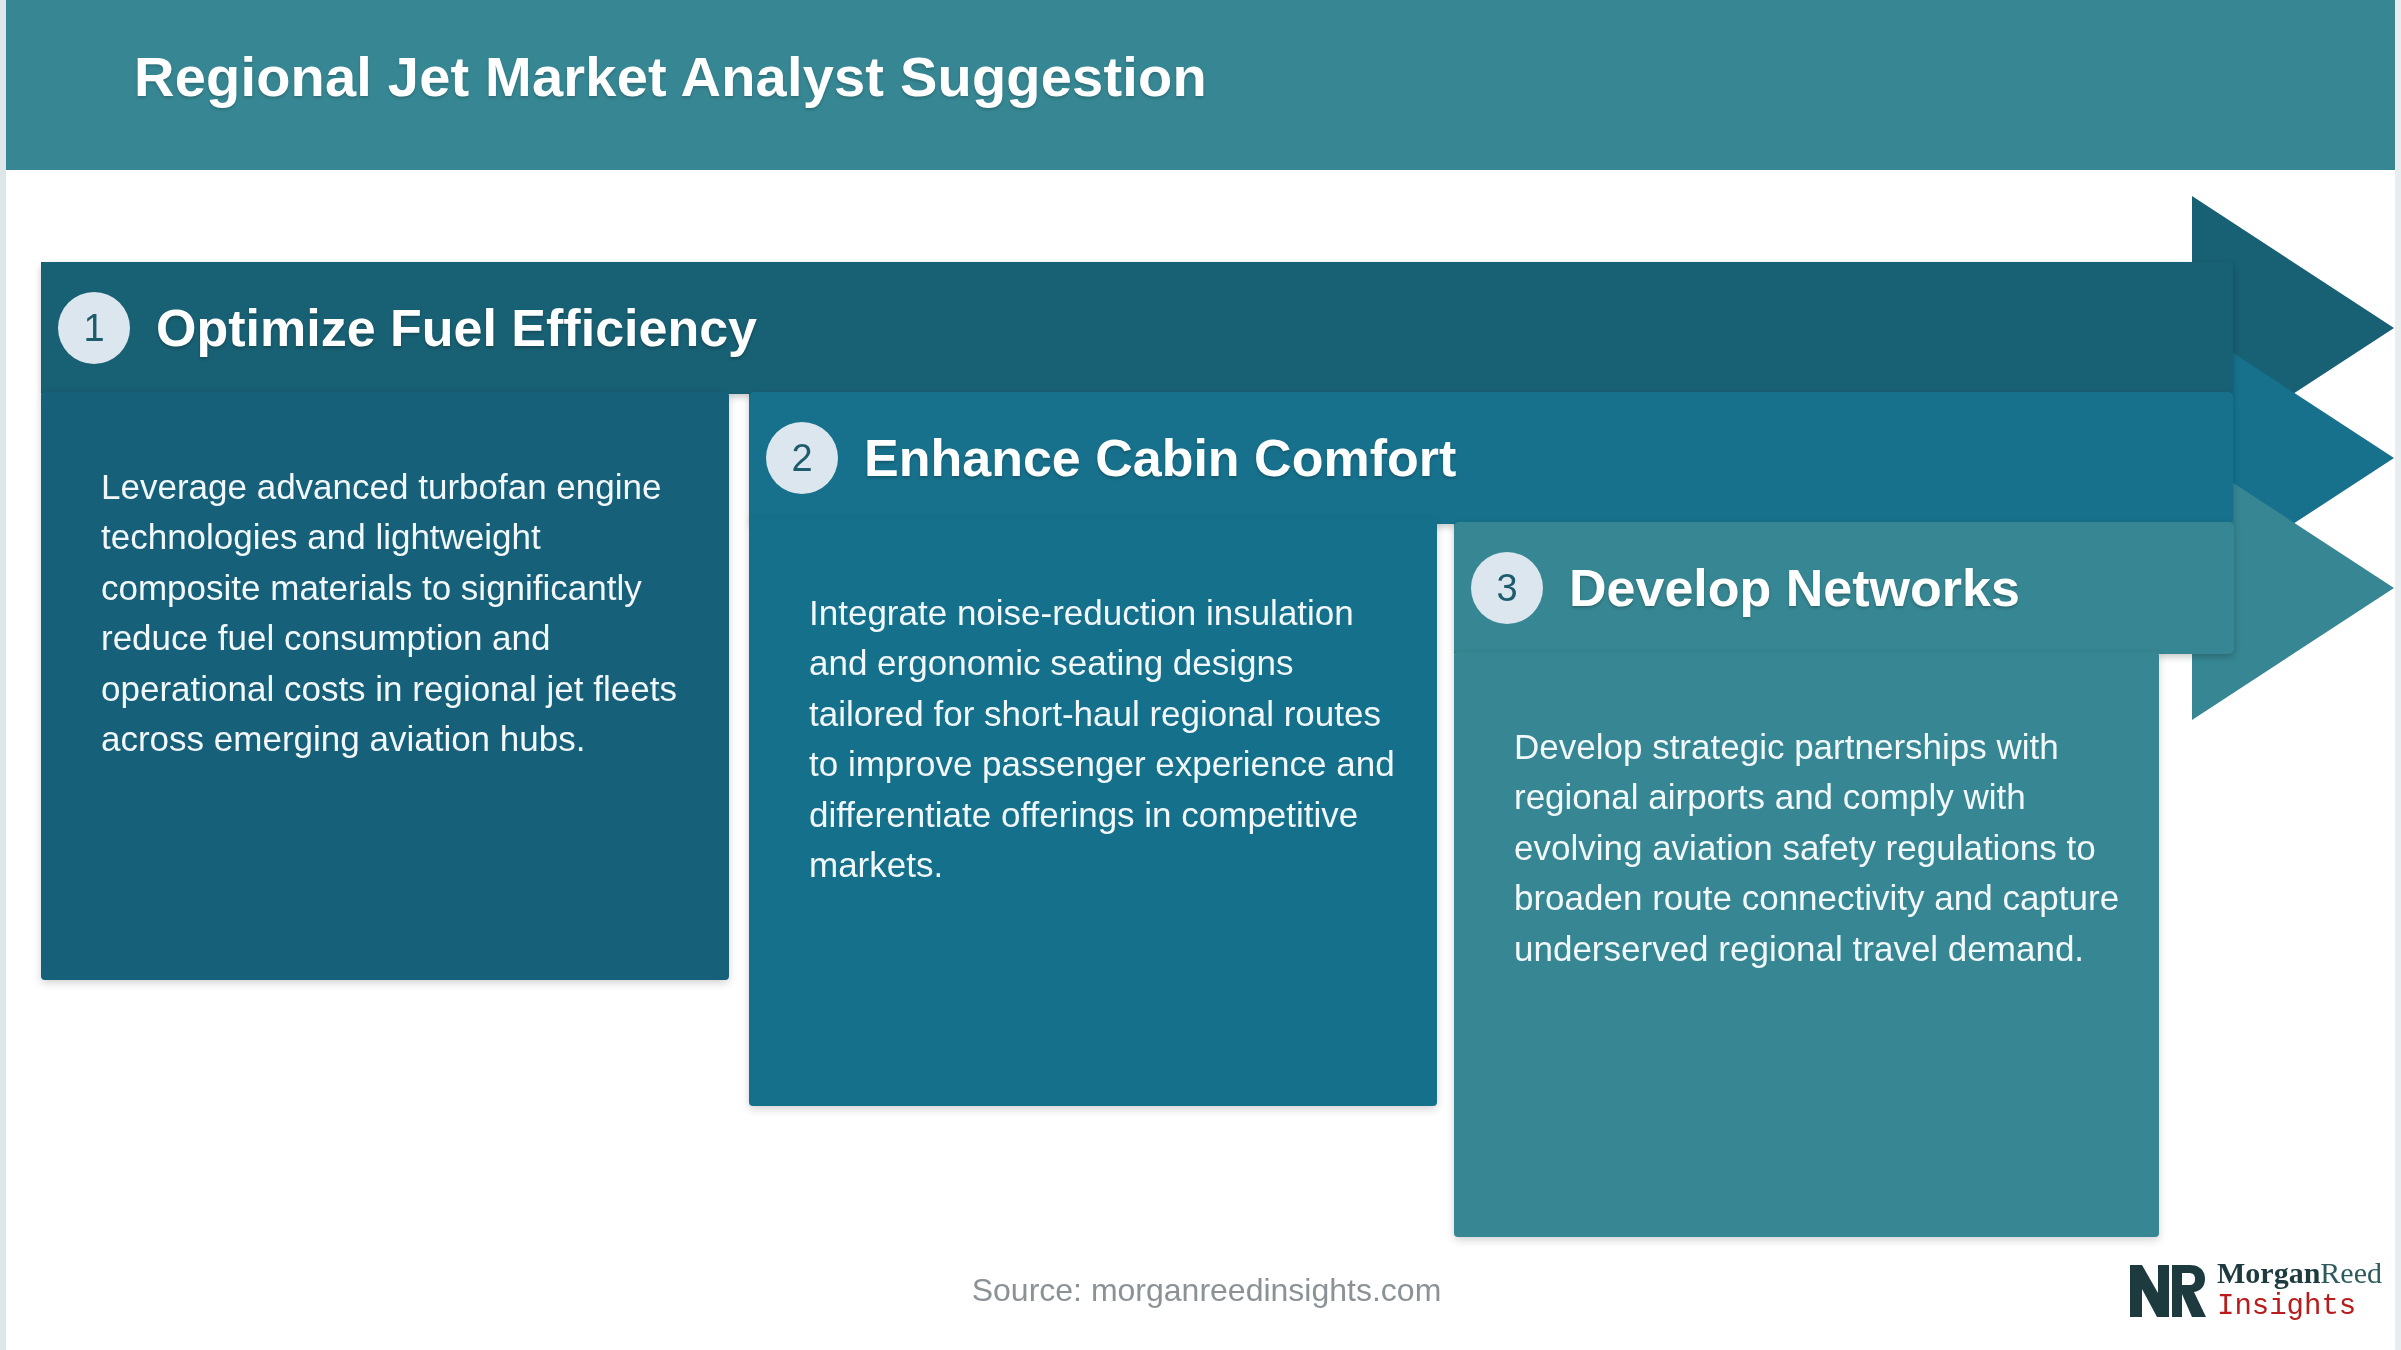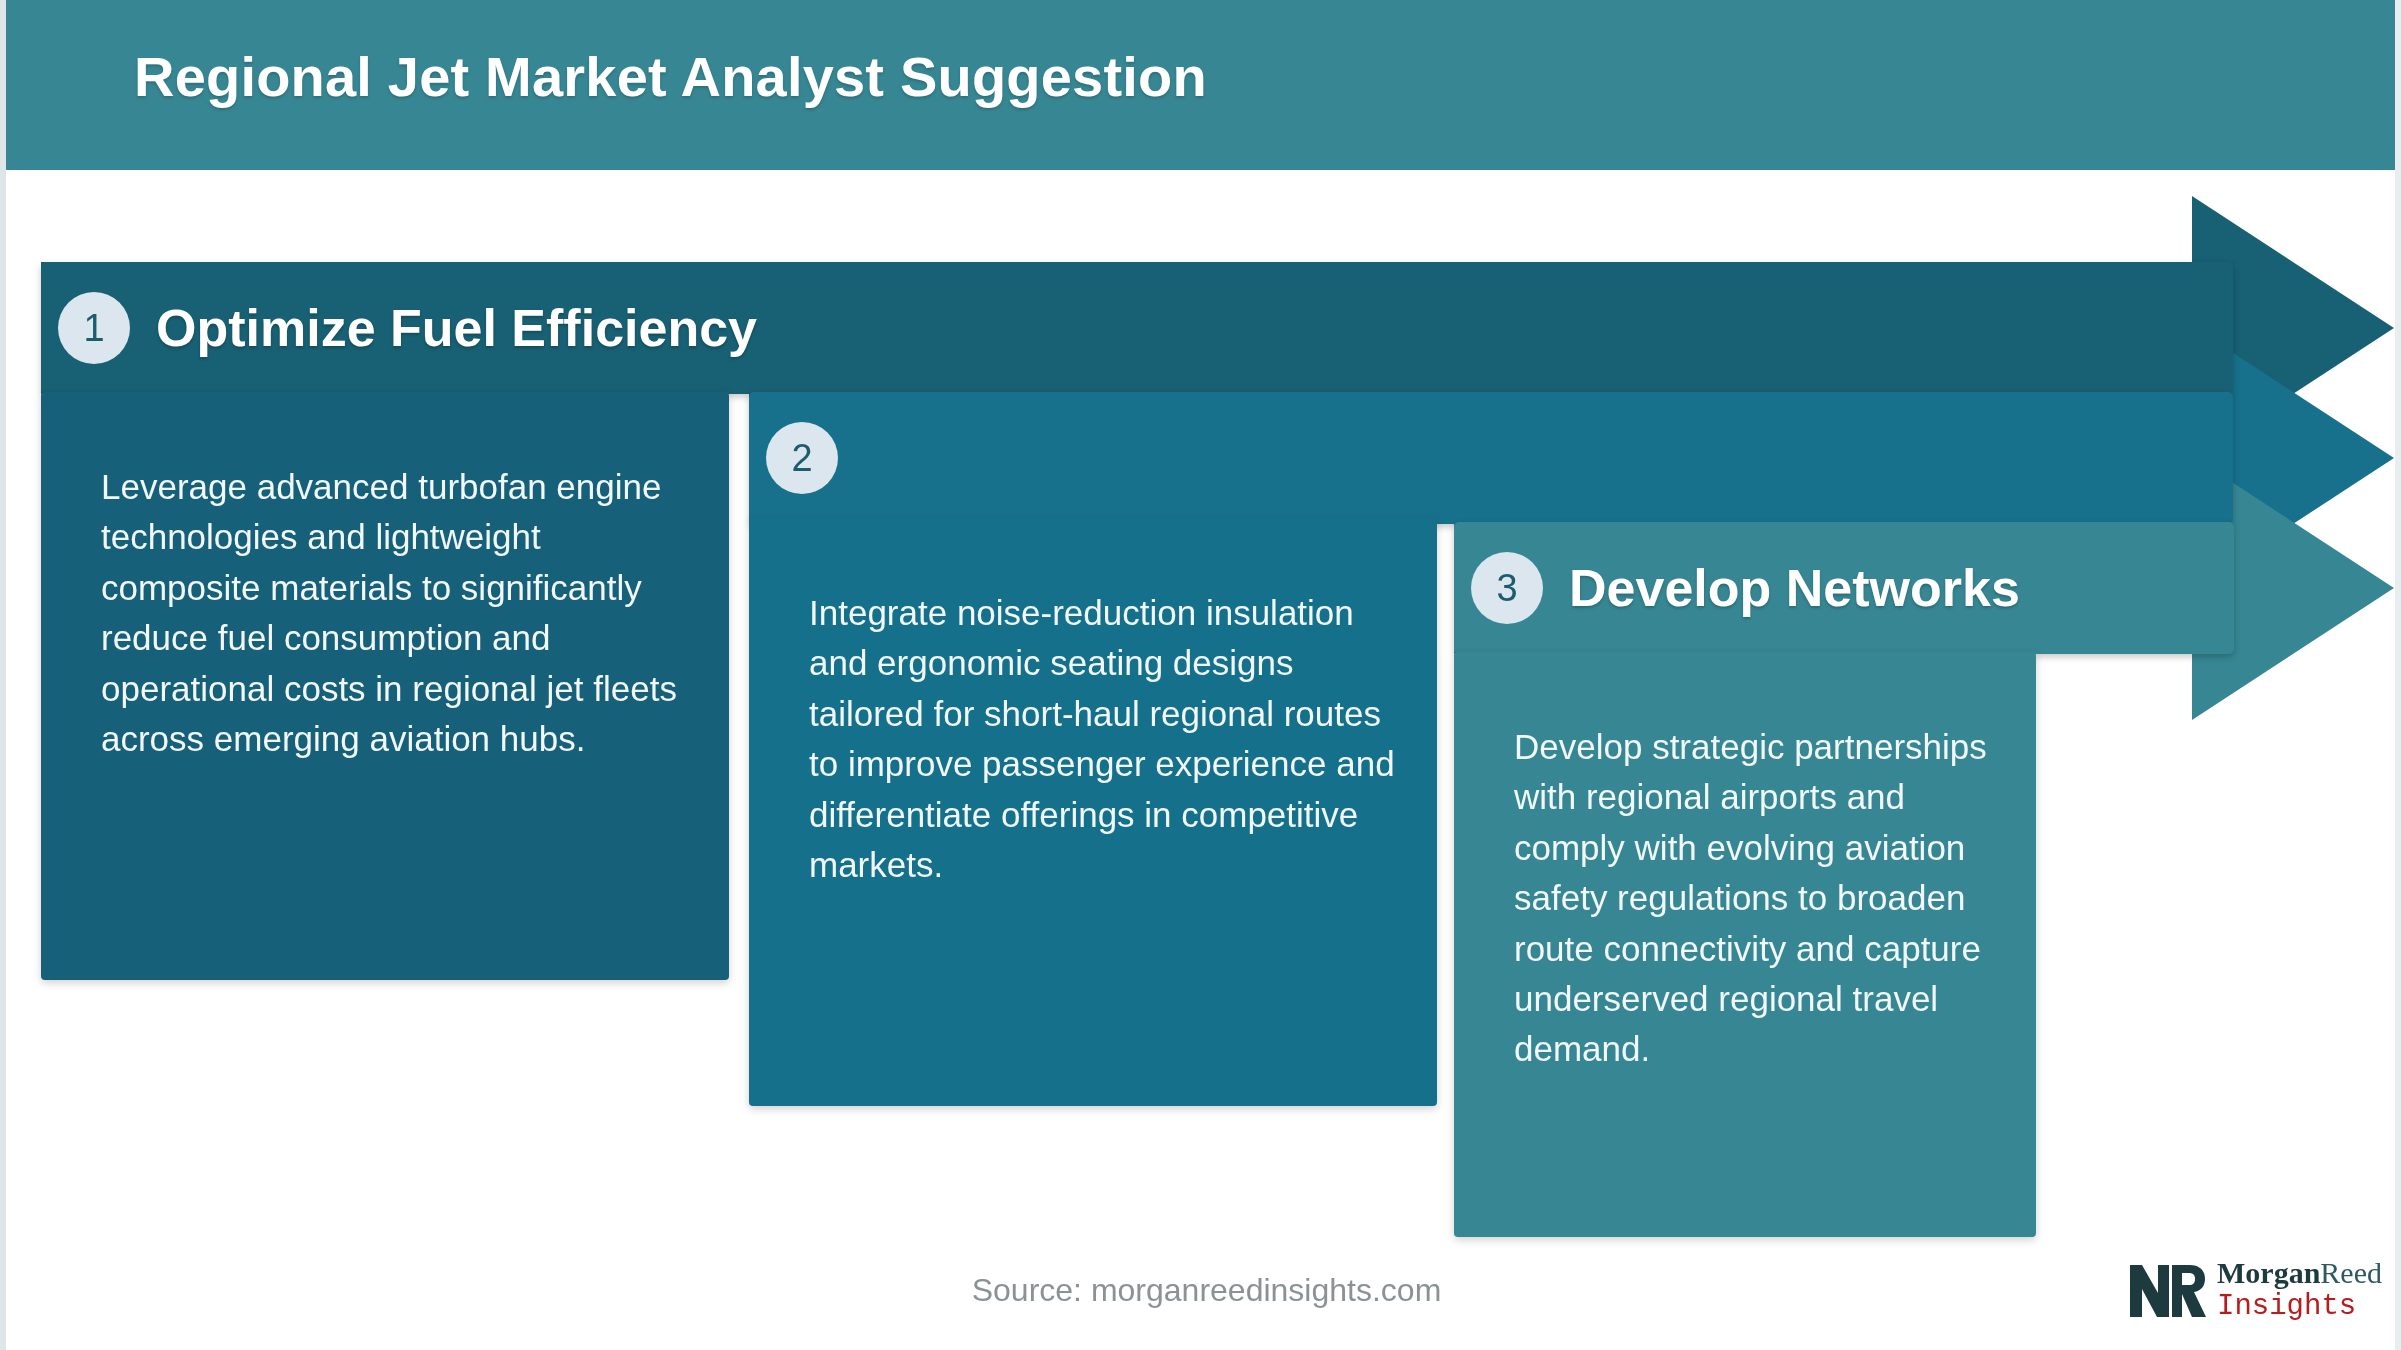--- a/index.html
+++ b/index.html
@@ -85,21 +85,21 @@
   }
 
   
   .card {
     position: absolute;
     border-radius: 4px;
     box-shadow: 0 3px 8px rgba(0,0,0,0.18);
   }
   .card-1 { left: 35px;   top: 392px; width: 688px;  height: 588px;  background: #16607a; padding-left: 18px; }
   .card-2 { left: 743px;  top: 518px; width: 688px;  height: 588px;  background: #15708c; }
-  .card-3 { left: 1448px; top: 652px; width: 582px;  height: 585px;  background: #368793; padding-left: 22px; }
+  .card-3 { left: 1448px; top: 652px; width: 705px;  height: 585px;  background: #368793; padding-left: 22px; }
 
   .card-text {
     position: absolute;
     left: 60px;
     right: 34px;
     top: 70px;
     font-size: 35px;
     line-height: 1.44;
     color: #f2f8fa;
     font-weight: 400;
@@ -165,20 +165,21 @@
   <div class="band band-1">
     <div class="badge">1</div>
     <div class="band-title">Optimize Fuel Efficiency</div>
   </div>
   <div class="card card-1">
     <div class="card-text">Leverage advanced turbofan engine technologies and lightweight composite materials to significantly reduce fuel consumption and operational costs in regional jet fleets across emerging aviation hubs.</div>
   </div>
 
   <div class="band band-2">
     <div class="badge">2</div>
+    <div class="band-title">Enhance Cabin Comfort</div>
   </div>
   <div class="card card-2">
     <div class="card-text">Integrate noise-reduction insulation and ergonomic seating designs tailored for short-haul regional routes to improve passenger experience and differentiate offerings in competitive markets.</div>
   </div>
 
   <div class="band band-3">
     <div class="badge">3</div>
     <div class="band-title">Develop Networks</div>
   </div>
   <div class="card card-3">

